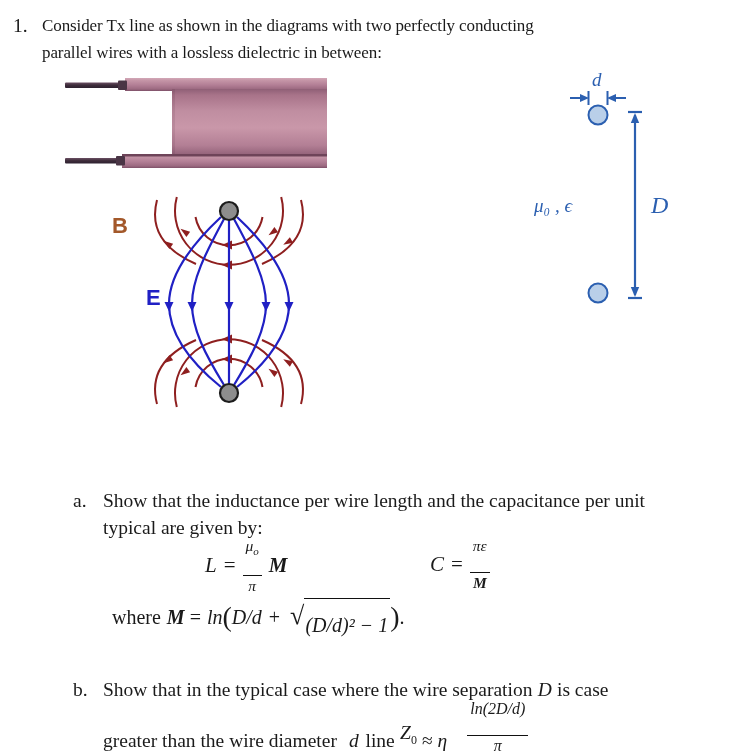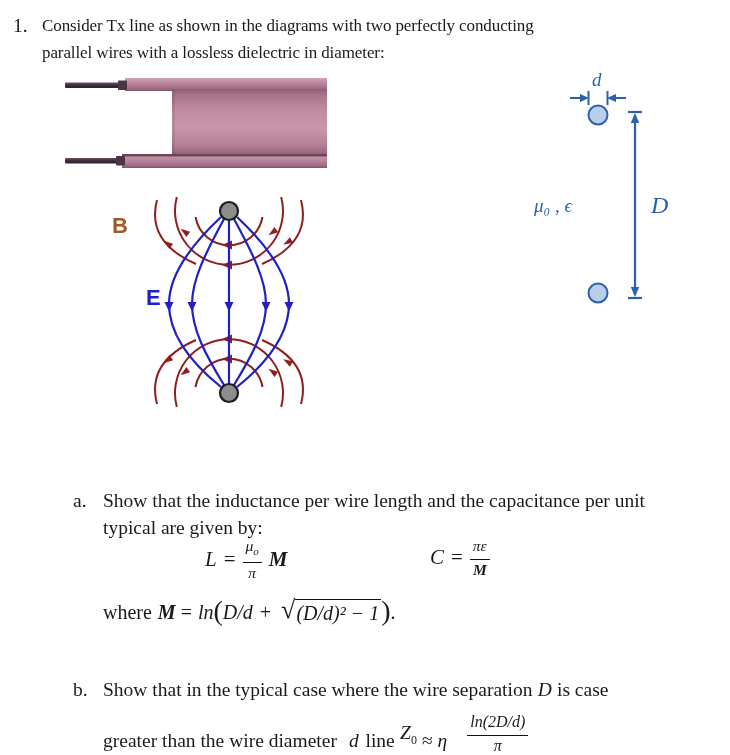--- a/index.html
+++ b/index.html
@@ -20,52 +20,52 @@
   .part{position:absolute;display:flex;font-size:19.5px;line-height:27px;}
   .part-a{left:73px;top:487px;width:650px;}
   .part-b{left:73px;top:676px;width:650px;}
   .part-label{width:30px;flex:none;}
   .ital{font-style:italic;}
   .bold-ital{font-style:italic;font-weight:bold;}
   .tok{margin-right:0.27em;}
   .tok-wide{margin:0 0.35em;}
   
   .frac{display:inline-flex;flex-direction:column;align-items:center;line-height:1;vertical-align:middle;}
-  .frac .fnum{padding:0 3px 5px;border-bottom:1.7px solid #111;}
+  .frac .fnum{padding:0 3px 18px;border-bottom:1.7px solid #111;}
   .frac .fden{padding-top:2px;}
   
   .formula{position:absolute;display:flex;align-items:center;gap:7px;font-size:21px;}
   .formula .frac .fnum,.formula .frac .fden{font-size:15.5px;font-style:italic;}
   .formula-L{left:205px;top:538px;}
   .formula-C{left:430px;top:538px;}
   .formula sub{font-size:11px;font-style:italic;}
   
-  .where-line{position:absolute;left:103px;top:598px;font-size:20px;display:flex;align-items:center;}
+  .where-line{position:absolute;left:112px;top:598px;font-size:20px;display:flex;align-items:center;}
   .bigparen{font-size:28px;font-weight:400;line-height:1;position:relative;top:-1px;}
   .sqrt-sign{font-size:26px;line-height:1;margin-left:3px;position:relative;top:-2px;}
-  .radicand{border-top:1.8px solid #111;padding:2px 2px 0 1px;font-style:italic;}
+  .radicand{border-top:1.8px solid #111;padding:15px 2px 0 1px;font-style:italic;}
   .where-line .bold-ital{margin:0 5px 0 6px;}
   .where-line .eq{margin-right:6px;}
   
   .b-line2{margin-top:5px;display:flex;align-items:flex-end;height:46px;}
   .b-line2 .frac{margin-left:20px;}
   .b-line2 .frac .fnum,.b-line2 .frac .fden{font-size:16px;font-style:italic;}
   .b-line2 sub{font-size:12px;}
   .approx{margin:0 5px;}
 </style>
 </head>
 <body>
 
 <div class="page">
 
   <div class="title-row">
     <span class="title-num">1.</span>
     <div class="title-text">
       <div>Consider Tx line as shown in the diagrams with two perfectly conducting</div>
-      <div>parallel wires with a lossless dielectric in diameter:</div>
+      <div>parallel wires with a lossless dielectric in between:</div>
     </div>
   </div>
 
   <svg class="fig3d" width="266" height="95" viewBox="0 0 266 95">
     <defs>
       <linearGradient id="gStrip" x1="0" y1="0" x2="0" y2="1">
         <stop offset="0" stop-color="#d2a7b7"></stop>
         <stop offset="0.2" stop-color="#c494a6"></stop>
         <stop offset="0.55" stop-color="#b27e95"></stop>
         <stop offset="0.85" stop-color="#9c6a81"></stop>

